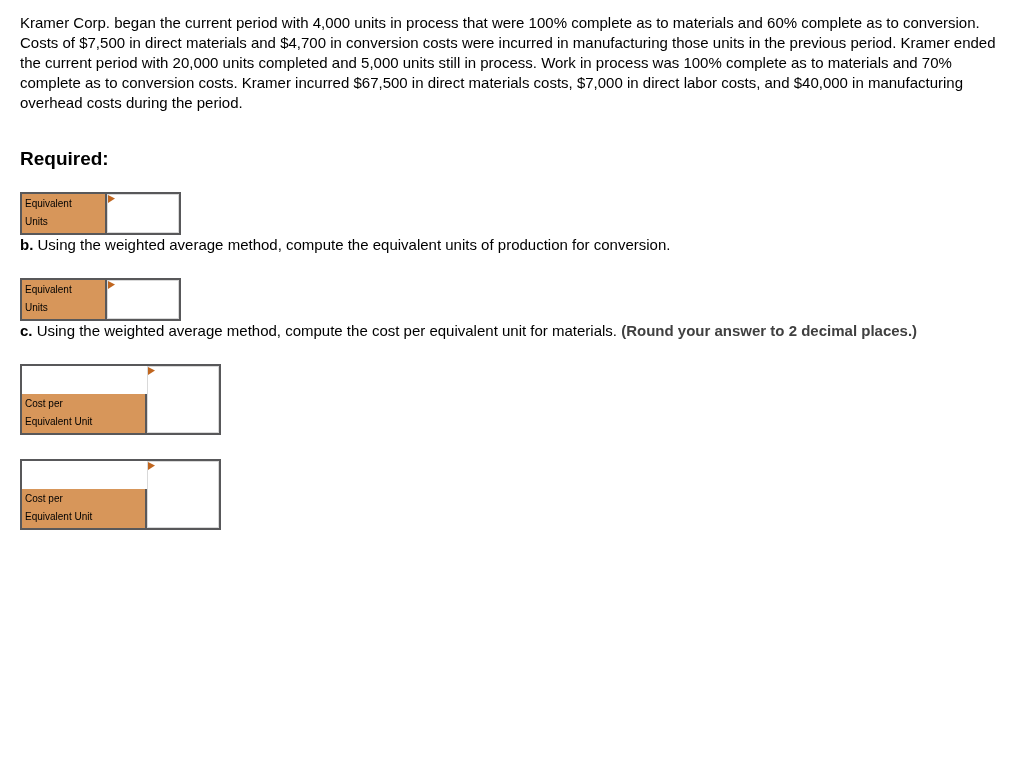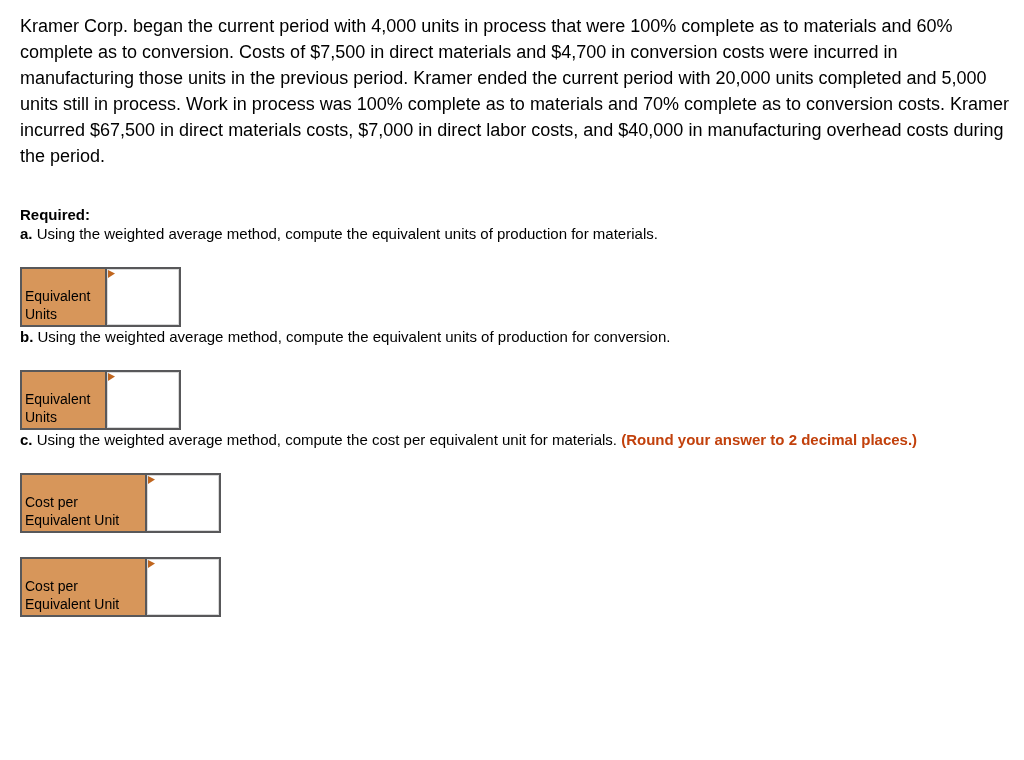--- a/index.html
+++ b/index.html
@@ -1,46 +1,46 @@
 <!DOCTYPE html>
 <html><head>
 <meta charset="utf-8">
 <style>
   * { margin: 0; padding: 0; box-sizing: border-box; }
   html, body { width: 1024px; height: 760px; background: #ffffff; }
   body { font-family: "Liberation Sans", sans-serif; color: #000; }
   .page { padding: 13px 14px 0 20px; }
 
-  .problem { font-size: 18px; line-height: 26px; max-width: 994px; }
+  .problem { font-size: 15px; line-height: 20px; max-width: 994px; }
 
-  .required { font-weight: bold; font-size: 15px; line-height: 19px; margin-top: 36px; }
+  .required { font-weight: bold; font-size: 19px; line-height: 19px; margin-top: 36px; }
 
   .prompt { font-size: 15px; line-height: 19px; max-width: 1000px; }
   .prompt.spaced { }
   .prompt .letter { font-weight: bold; }
-  .prompt .note { font-weight: bold; color: #c2410c; }
+  .prompt .note { font-weight: bold; color: #404040; }
 
   .answer-box {
     display: flex;
     margin-top: 24px;
     border: 2px solid #58585a;
     width: -moz-max-content;
     width: max-content;
     background: #fff;
   }
   .label-cell {
     background: #D7965A;
     border-right: 2px solid #58585a;
-    padding: 18px 3px 2px 3px;
-    font-size: 14px;
+    padding: 1px 3px 2px 3px;
+    font-size: 10px;
     line-height: 18px;
     color: #000;
   }
   .label-cell.narrow { width: 85px; }
-  .label-cell.wide  { width: 125px; }
+  .label-cell.wide  { width: 125px; margin-top: 28px; }
   .input-cell {
     position: relative;
     width: 72px;
     background: #fff;
     box-shadow: inset 0 0 0 1px #d9d9d9;
   }
   .input-cell input {
     width: 100%; height: 100%;
     border: none; outline: none; background: transparent;
     font: inherit; font-size: 15px; padding: 0 4px 0 9px;
@@ -56,21 +56,20 @@
 </head>
 <body>
 
 <div class="page">
 
   <p class="problem">Kramer Corp. began the current period with 4,000 units in process that were 100% complete as to materials and 60% complete as to conversion. Costs of $7,500 in direct materials and $4,700 in conversion costs were incurred in manufacturing those units in the previous period. Kramer ended the current period with 20,000 units completed and 5,000 units still in process. Work in process was 100% complete as to materials and 70% complete as to conversion costs. Kramer incurred $67,500 in direct materials costs, $7,000 in direct labor costs, and $40,000 in manufacturing overhead costs during the period.</p>
 
   <p class="required">Required:</p>
 
   <div>
-    <p class="prompt"><span class="letter">a.</span><span> Using the weighted average method, compute the equivalent units of production for materials.</span><span class="note"></span></p>
     <div class="answer-box">
       <div class="label-cell narrow">
         <div>Equivalent</div>
         <div>Units</div>
       </div>
       <div class="input-cell">
         <span class="marker"></span>
         <input type="text" value="" style="">
       </div>
     </div>

